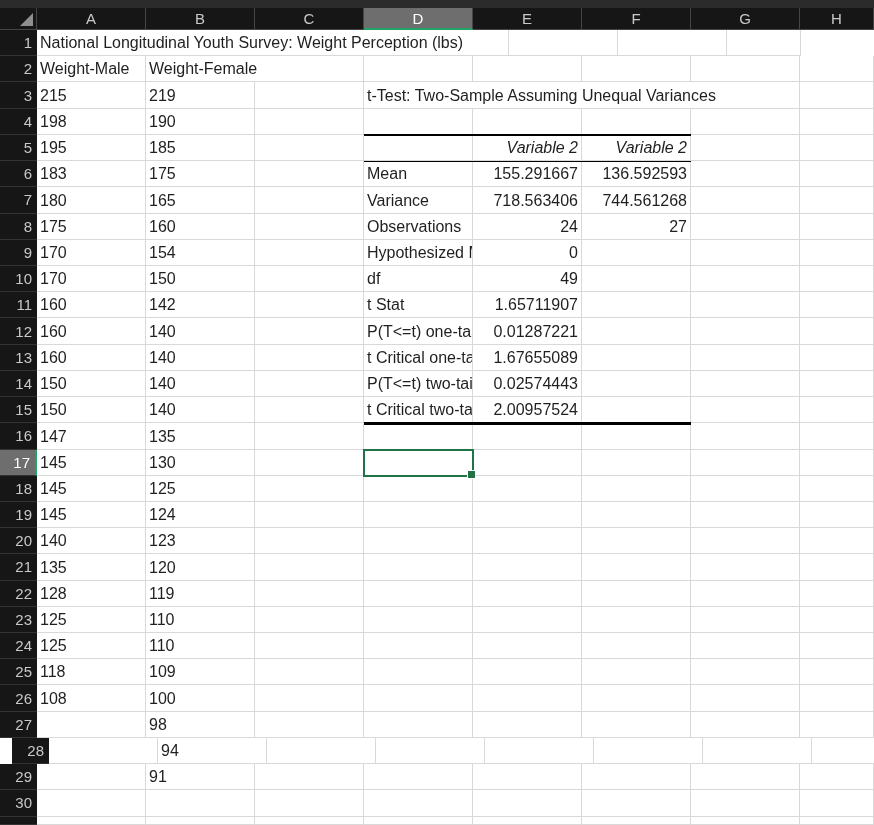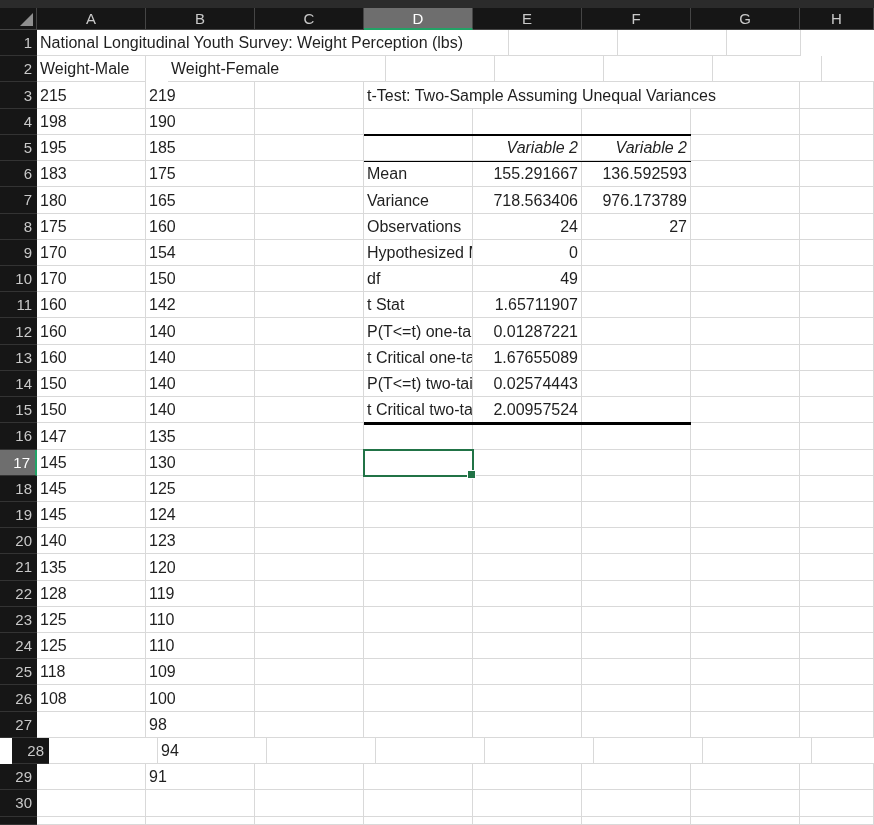--- a/index.html
+++ b/index.html
@@ -84,21 +84,21 @@
   <div class="row" style="height: 26.2333px;">
         <div class="rowhdr">1</div>
         <div class="cell" style="width: 472px;">National Longitudinal Youth Survey: Weight Perception (lbs)</div>
         <div class="cell" style="width: 109px;"></div>
         <div class="cell" style="width: 109px;"></div>
         <div class="cell" style="width: 74px;"></div>
       </div>
       <div class="row" style="height: 26.2333px;">
         <div class="rowhdr">2</div>
         <div class="cell" style="width: 109px;">Weight-Male</div>
-        <div class="cell" style="width: 218px; margin-left: 22px;">Weight-Female</div>
+        <div class="cell" style="width: 218px;">Weight-Female</div>
         <div class="cell" style="width: 109px;"></div>
         <div class="cell" style="width: 109px;"></div>
         <div class="cell" style="width: 109px;"></div>
         <div class="cell" style="width: 109px;"></div>
         <div class="cell" style="width: 74px;"></div>
       </div>
       <div class="row" style="height: 26.2333px;">
         <div class="rowhdr">3</div>
         <div class="cell" style="width: 109px;">215</div>
         <div class="cell" style="width: 109px;">219</div>
@@ -139,21 +139,21 @@
         <div class="cell" style="width: 109px;"></div>
         <div class="cell" style="width: 74px;"></div>
       </div>
       <div class="row" style="height: 26.2333px;">
         <div class="rowhdr">7</div>
         <div class="cell" style="width: 109px;">180</div>
         <div class="cell" style="width: 109px;">165</div>
         <div class="cell" style="width: 109px;"></div>
         <div class="cell" style="width: 109px;">Variance</div>
         <div class="cell right" style="width: 109px;">718.563406</div>
-        <div class="cell right" style="width: 109px;">976.173789</div>
+        <div class="cell right" style="width: 109px;">744.561268</div>
         <div class="cell" style="width: 109px;"></div>
         <div class="cell" style="width: 74px;"></div>
       </div>
       <div class="row" style="height: 26.2333px;">
         <div class="rowhdr">8</div>
         <div class="cell" style="width: 109px;">175</div>
         <div class="cell" style="width: 109px;">160</div>
         <div class="cell" style="width: 109px;"></div>
         <div class="cell" style="width: 109px;">Observations</div>
         <div class="cell right" style="width: 109px;">24</div>

